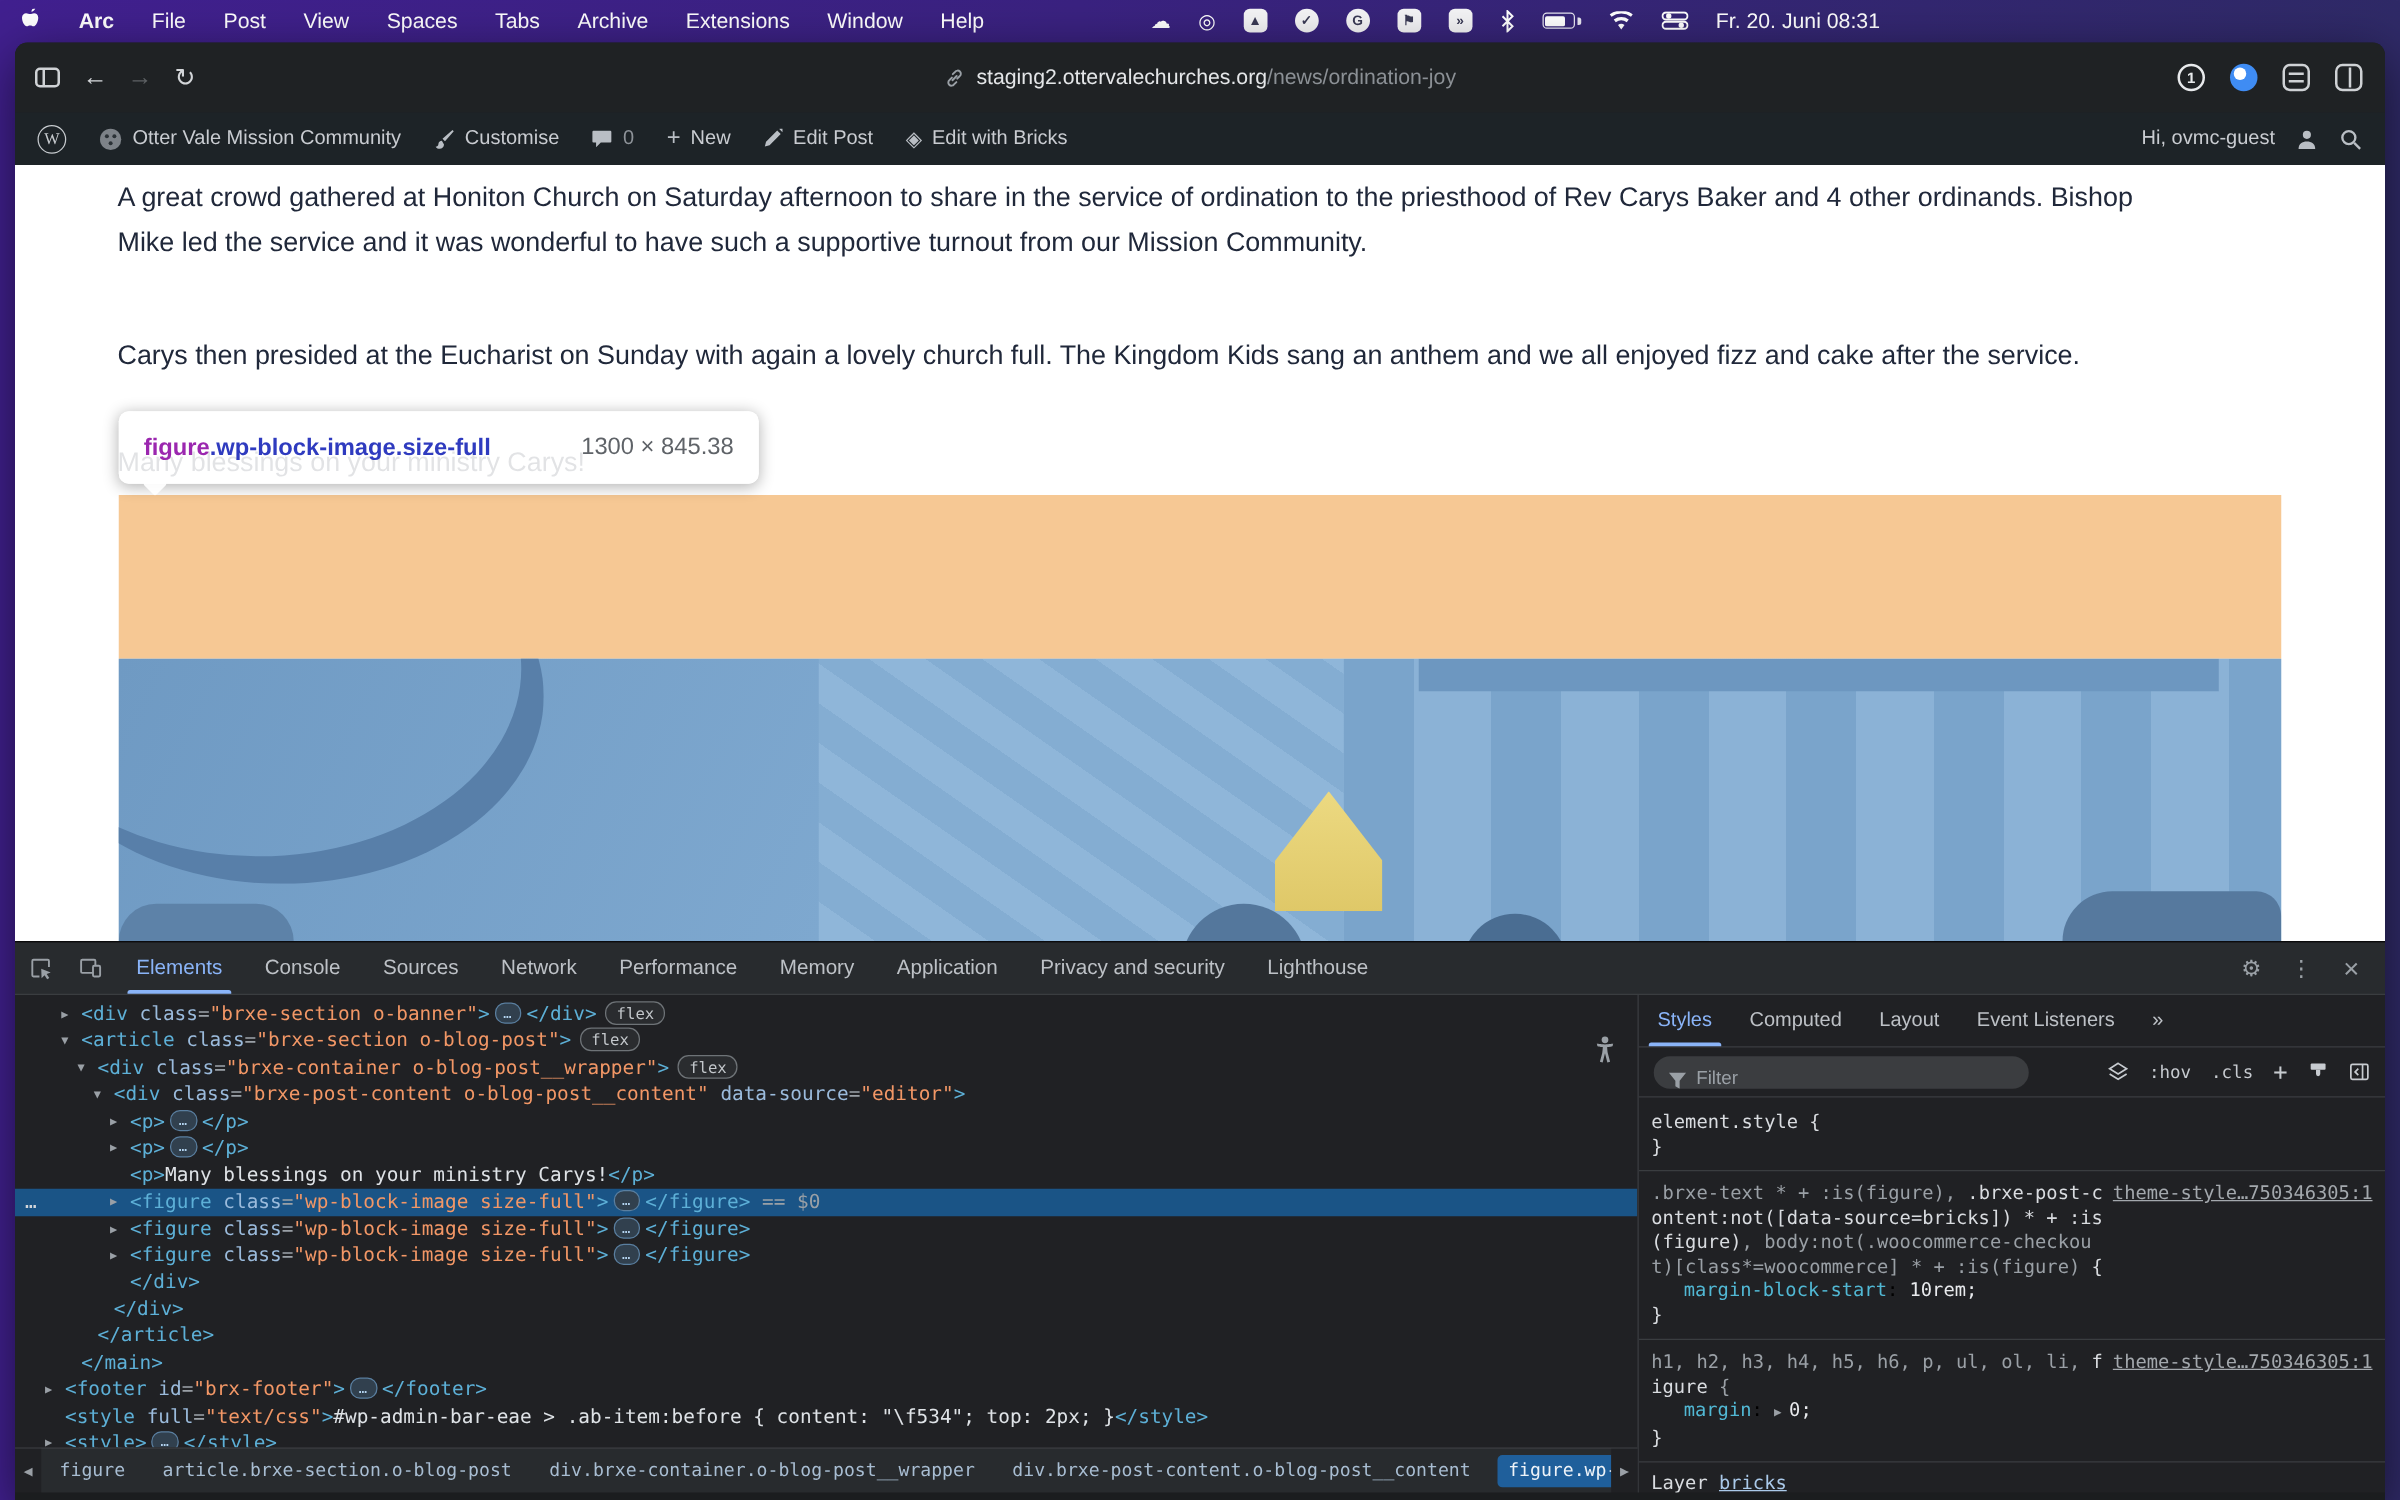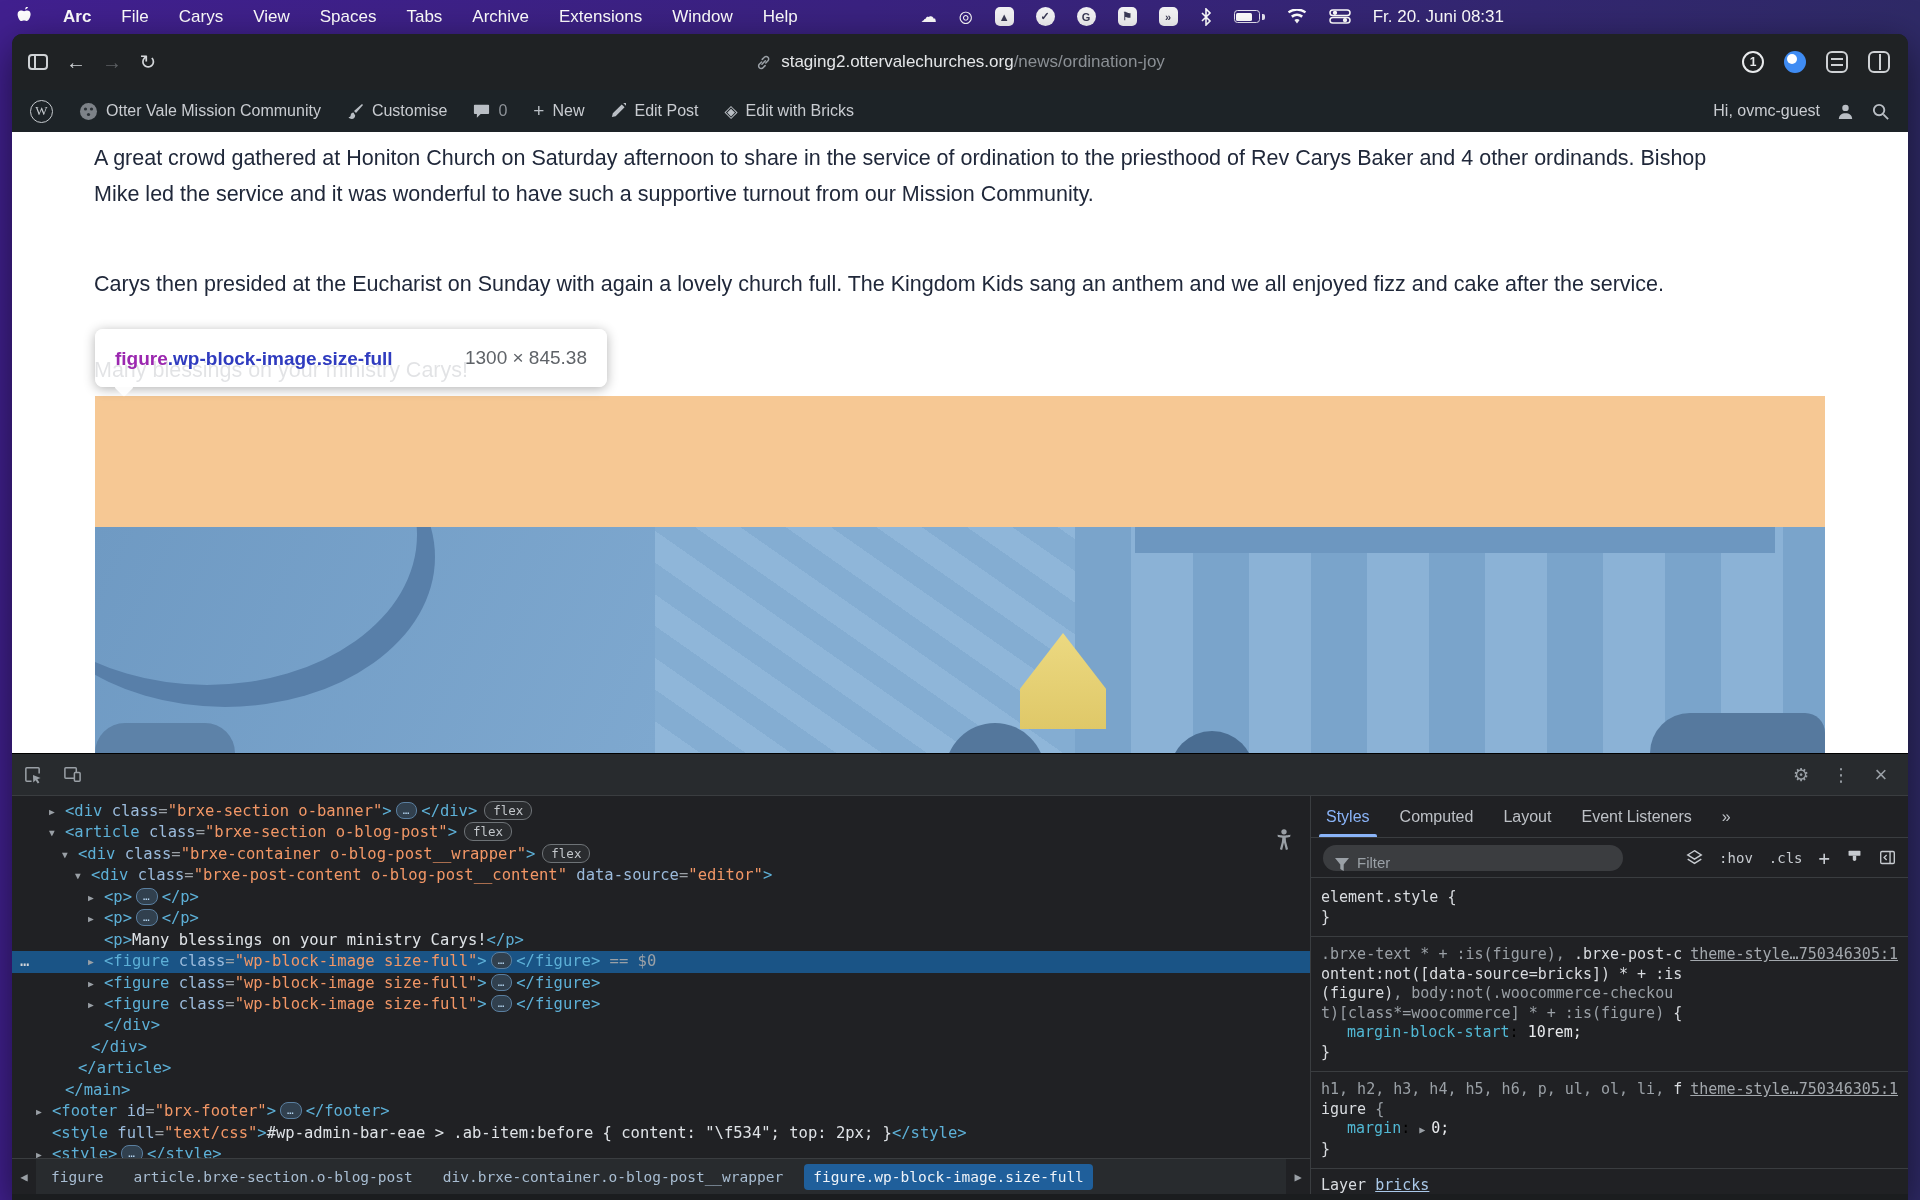--- a/index.html
+++ b/index.html
@@ -143,21 +143,21 @@
 
 <div id="menubar">
   <div class="mb-left">
     <span class="apple">
       <svg width="16" height="19" viewBox="0 0 16 19" fill="#ffffff">
           <path d="M11.3 1.2c-.8 1-2.1 1.2-2.1 1.2s-.1-1.3.8-2.2C10.8-.7 12.2-.6 12.2-.6s.1 1-.9 1.8zM8.1 4.2c1 0 1.9-.7 3.2-.7 1.6 0 3.3 1.1 3.3 3.6 0 3-2 6.9-3.8 6.9-.9 0-1.3-.6-2.7-.6s-1.9.6-2.7.6C3.6 14 1.6 10.3 1.6 7.2c0-2.5 1.7-3.7 3.3-3.7 1.3 0 2.2.7 3.2.7z"></path>
         </svg>
     </span>
     <span class="mb-item bold">Arc</span>
     <span class="mb-item">File</span>
-    <span class="mb-item">Carys</span>
+    <span class="mb-item">Post</span>
     <span class="mb-item">View</span>
     <span class="mb-item">Spaces</span>
     <span class="mb-item">Tabs</span>
     <span class="mb-item">Archive</span>
     <span class="mb-item">Extensions</span>
     <span class="mb-item">Window</span>
     <span class="mb-item">Help</span>
   </div>
   <div class="mb-right">
     <span id="status-icons" style="display:flex;align-items:center;gap:22px;">
@@ -321,20 +321,31 @@
             <path d="M9 17H4a1 1 0 01-1-1V4a1 1 0 011-1h12a1 1 0 011 1v5"></path>
             <path fill="#9aa0a6" stroke="none" d="M10.5 10.5l8 3.2-3.4 1.2 2.2 3.4-1.8 1.1-2.2-3.4-2.5 2.5z"></path>
           </svg>
       </span>
       <span class="dt-ic">
         <svg width="19" height="19" viewBox="0 0 20 20" stroke="#9aa0a6" stroke-width="1.6" fill="none">
             <rect x="2" y="3" width="12" height="11" rx="1"></rect>
             <rect x="12" y="8" width="6" height="9" rx="1" fill="#282b2e"></rect>
           </svg>
       </span>
+      <span id="dt-tabs" style="display:flex;align-items:stretch;">
+          <span class="dt-tab active">Elements</span>
+          <span class="dt-tab">Console</span>
+          <span class="dt-tab">Sources</span>
+          <span class="dt-tab">Network</span>
+          <span class="dt-tab">Performance</span>
+          <span class="dt-tab">Memory</span>
+          <span class="dt-tab">Application</span>
+          <span class="dt-tab">Privacy and security</span>
+          <span class="dt-tab">Lighthouse</span>
+        </span>
       <span class="dt-right">
         <span class="dt-ic">⚙</span>
         <span class="dt-ic">⋮</span>
         <span class="dt-ic" style="font-size:22px;">×</span>
       </span>
     </div>
 
     <div id="dom-tree">
         <div class="tree-row" style="padding-left: 53px;"><span class="tree-arrow" style="left: 37px;">▶</span><span class="tk-tag">&lt;div </span><span class="tk-att">class</span><span class="tk-pun">=</span><span class="tk-val">"brxe-section o-banner"</span><span class="tk-tag">&gt;</span><span class="tk-dots">…</span><span class="tk-tag">&lt;/div&gt;</span><span class="tk-badge">flex</span></div>
         <div class="tree-row" style="padding-left: 53px;"><span class="tree-arrow" style="left: 37px;">▼</span><span class="tk-tag">&lt;article </span><span class="tk-att">class</span><span class="tk-pun">=</span><span class="tk-val">"brxe-section o-blog-post"</span><span class="tk-tag">&gt;</span><span class="tk-badge">flex</span></div>
@@ -421,19 +432,20 @@
           <div class="layer-sec">Layer <span class="layer-link">bricks</span></div>
         </div>
     </div>
 
     <div id="crumbbar">
       <span class="crumb-nav">◀</span>
       <span id="crumbs" style="display:flex;align-items:center;overflow:hidden;">
           <span class="crumb">figure</span>
           <span class="crumb">article.brxe-section.o-blog-post</span>
           <span class="crumb">div.brxe-container.o-blog-post__wrapper</span>
+          <span class="crumb">div.brxe-post-content.o-blog-post__content</span>
           <span class="crumb active">figure.wp-block-image.size-full</span>
         </span>
       <span class="crumb-nav" id="crumb-right">▶</span>
     </div>
     <div id="win-bottom"></div>
   </div>
 </div>
 
 </body></html>

